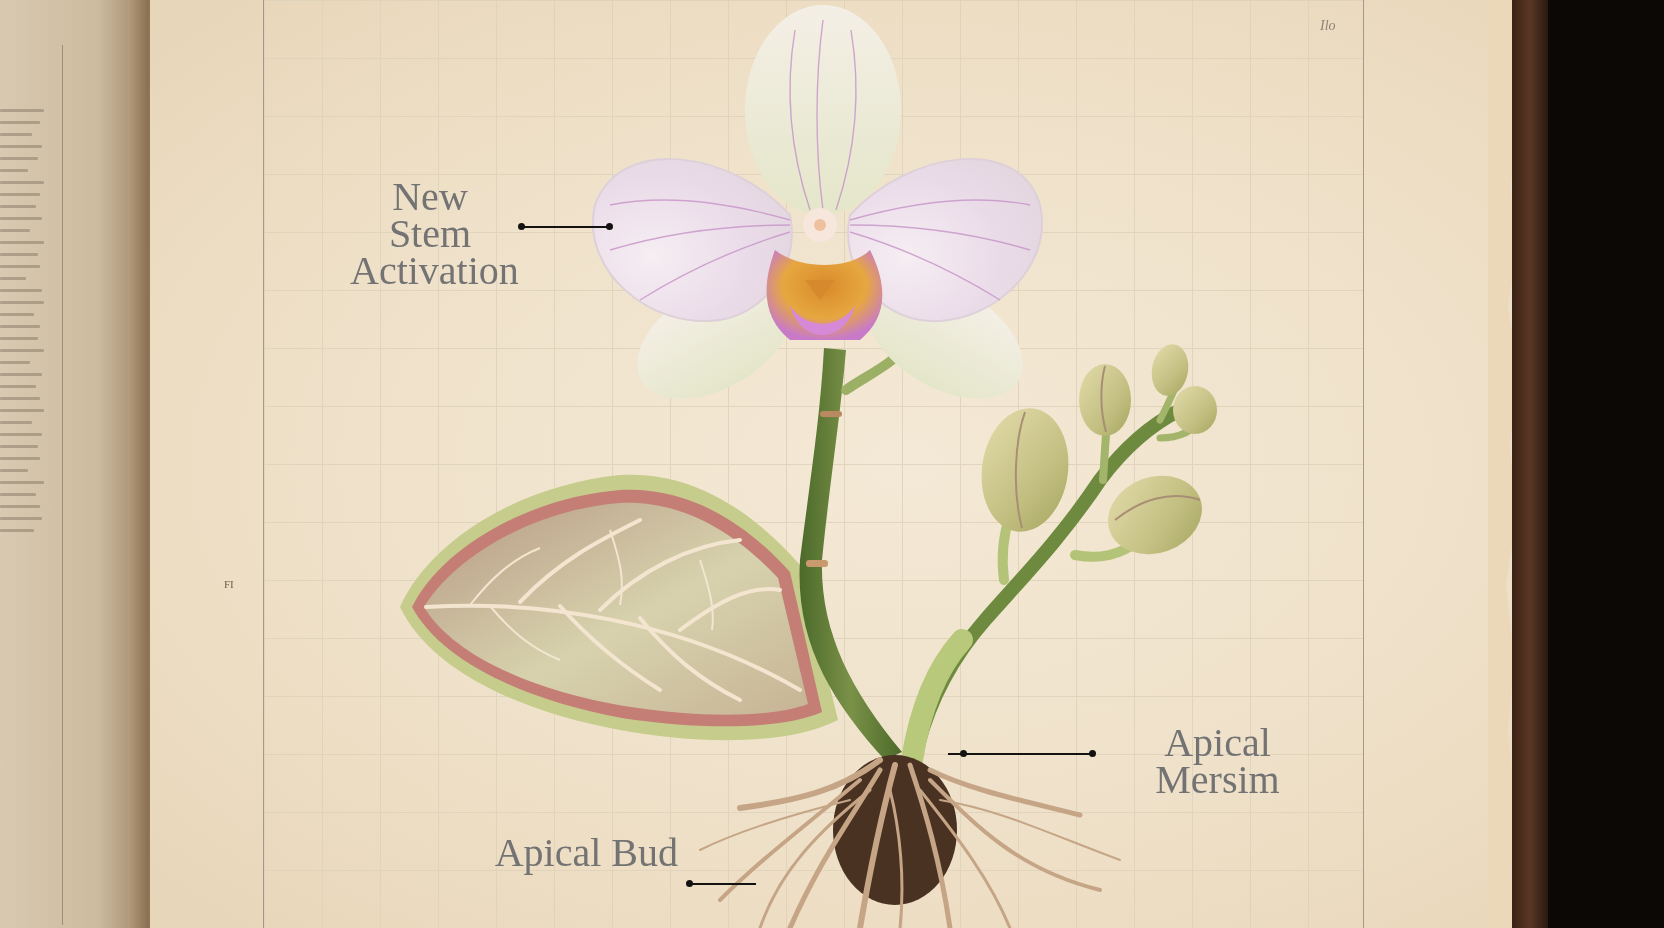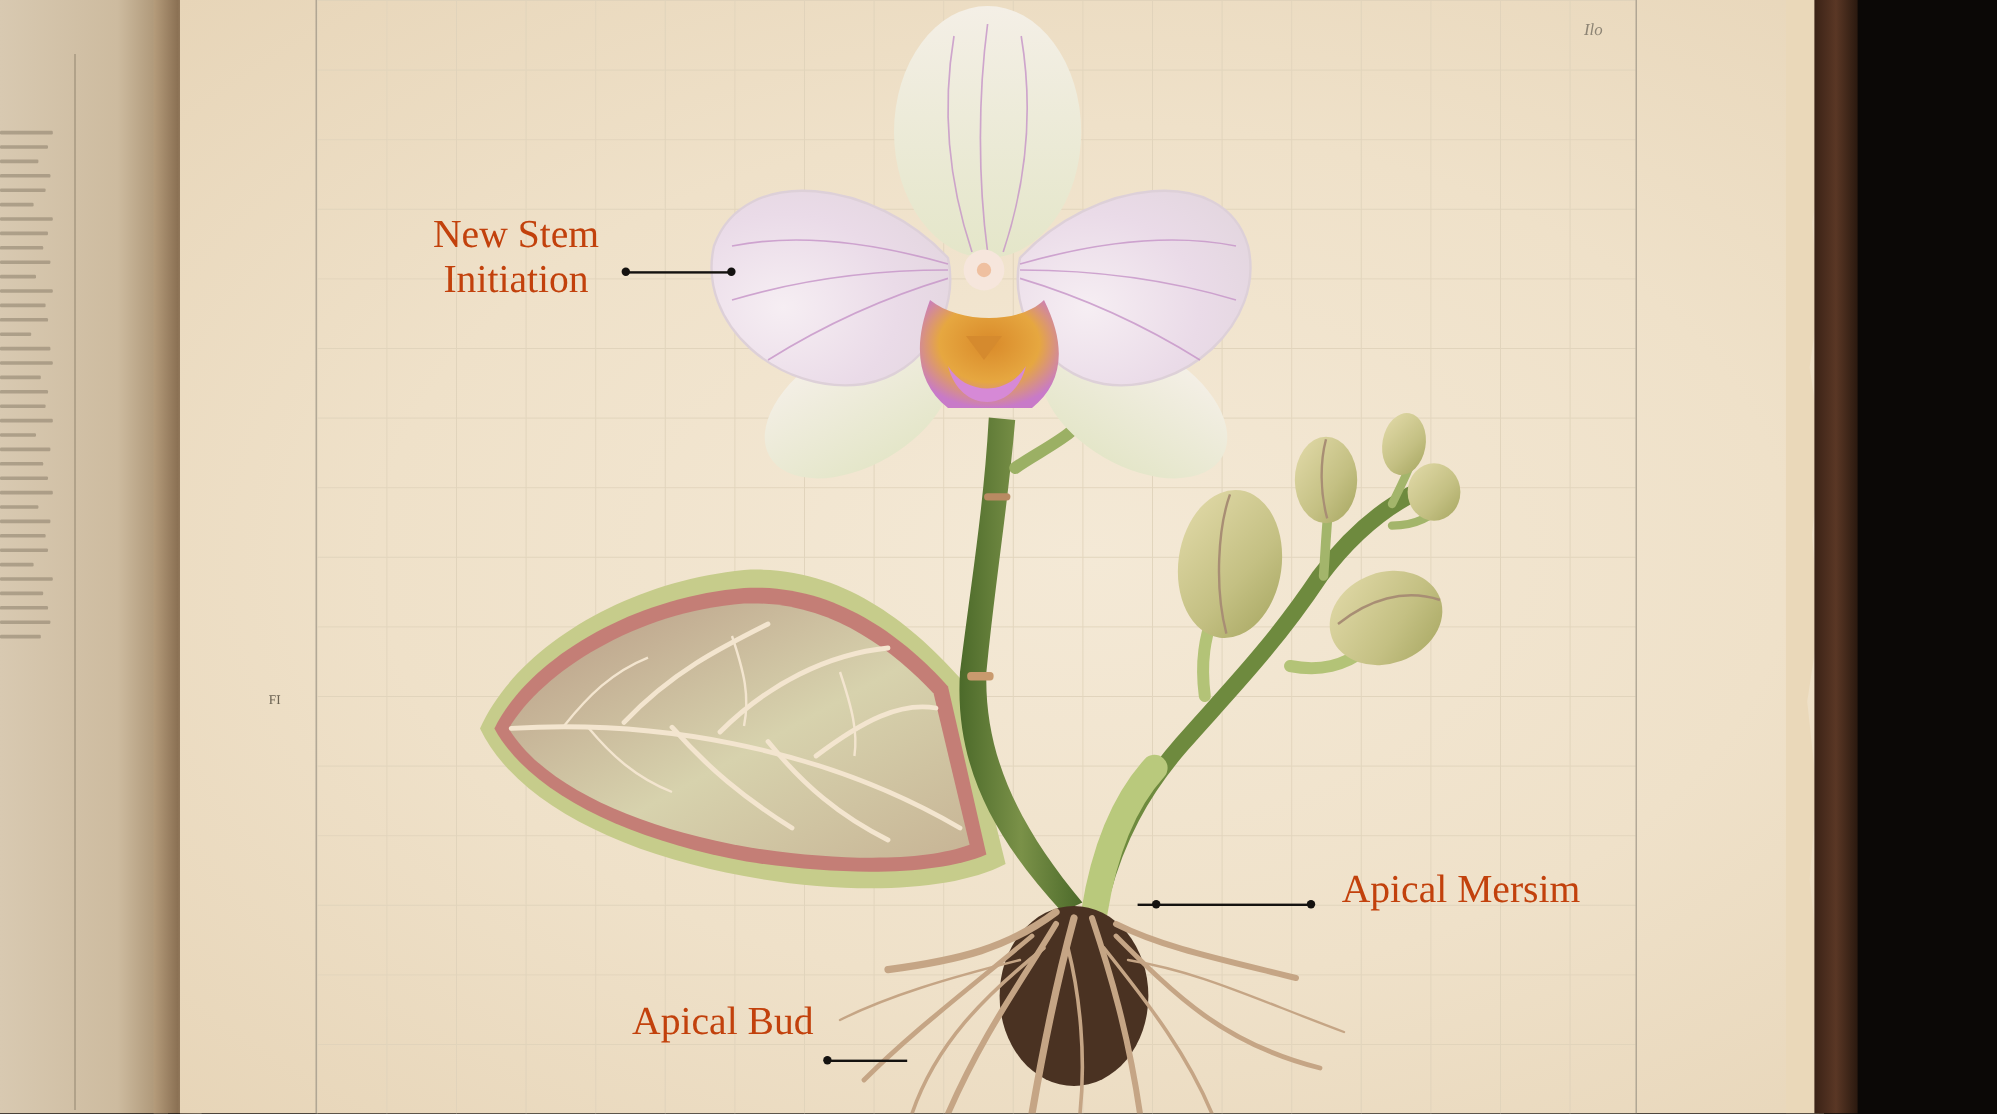--- a/index.html
+++ b/index.html
@@ -19,21 +19,21 @@
     background-image:
       linear-gradient(#e0d3bb 1px, transparent 1px),
       linear-gradient(90deg, #e0d3bb 1px, transparent 1px);
     background-size:58px 58px; opacity:0.9; }
   .left-text { position:absolute; left:0; top:100px; width:60px; }
   .left-text .ln { height:3px; background:#8a7d6a; opacity:0.55; margin:9px 0; border-radius:1px; }
   .left-rule { position:absolute; left:62px; top:45px; width:1px; height:880px; background:#7a6d5a; opacity:0.6; }
   .corner-mark { position:absolute; left:1320px; top:0; font-size:14px; color:#8d8474; font-style:italic;margin-top:18px; }
   .margin-mark { position:absolute; left:224px; top:578px; font-size:11px; color:#6b6252; }
 
-  .label { position:absolute; color:#c2410c; font-size:33px; line-height:37px; text-align:center; }
+  .label { position:absolute; color:#737373; font-size:40px; line-height:37px; text-align:center; }
   .connector { position:absolute; height:2px; background:#141210; }
   .dot { position:absolute; width:7px; height:7px; border-radius:50%; background:#141210; }
   svg.art { position:absolute; left:0; top:0; }
 </style>
 </head>
 <body>
 
 <div class="scene">
   <div class="left-page">
     <div class="left-text">
@@ -198,21 +198,21 @@
       <path d="M775 250 C760 290 765 320 790 340 L860 340 C885 320 890 290 870 250 C850 270 800 270 775 250 Z" fill="url(#lipG)"></path>
       <path d="M790 305 C805 330 840 330 855 305 C845 345 800 345 790 305 Z" fill="#d689d6"></path>
       <circle cx="820" cy="225" r="17" fill="#f6e6dc"></circle>
       <circle cx="820" cy="225" r="6" fill="#efc0a0"></circle>
       <path d="M805 280 L820 300 L835 280 Z" fill="#d58a2e"></path>
     </g>
   </svg>
 
   <div class="label" style="left:350px; top:178px; width:160px;">
     <div>New Stem</div>
-    <div>Initiation</div>
+    <div>Activation</div>
   </div>
   <div class="dot" style="left:518px; top:223px;"></div>
   <div class="connector" style="left:522px; top:226px; width:88px;"></div>
   <div class="dot" style="left:606px; top:223px;"></div>
 
   <div class="label" style="left:1105px; top:724px; width:225px;">
     <div>Apical Mersim</div>
   </div>
   <div class="dot" style="left:960px; top:750px;"></div>
   <div class="connector" style="left:948px; top:753px; width:144px;"></div>

